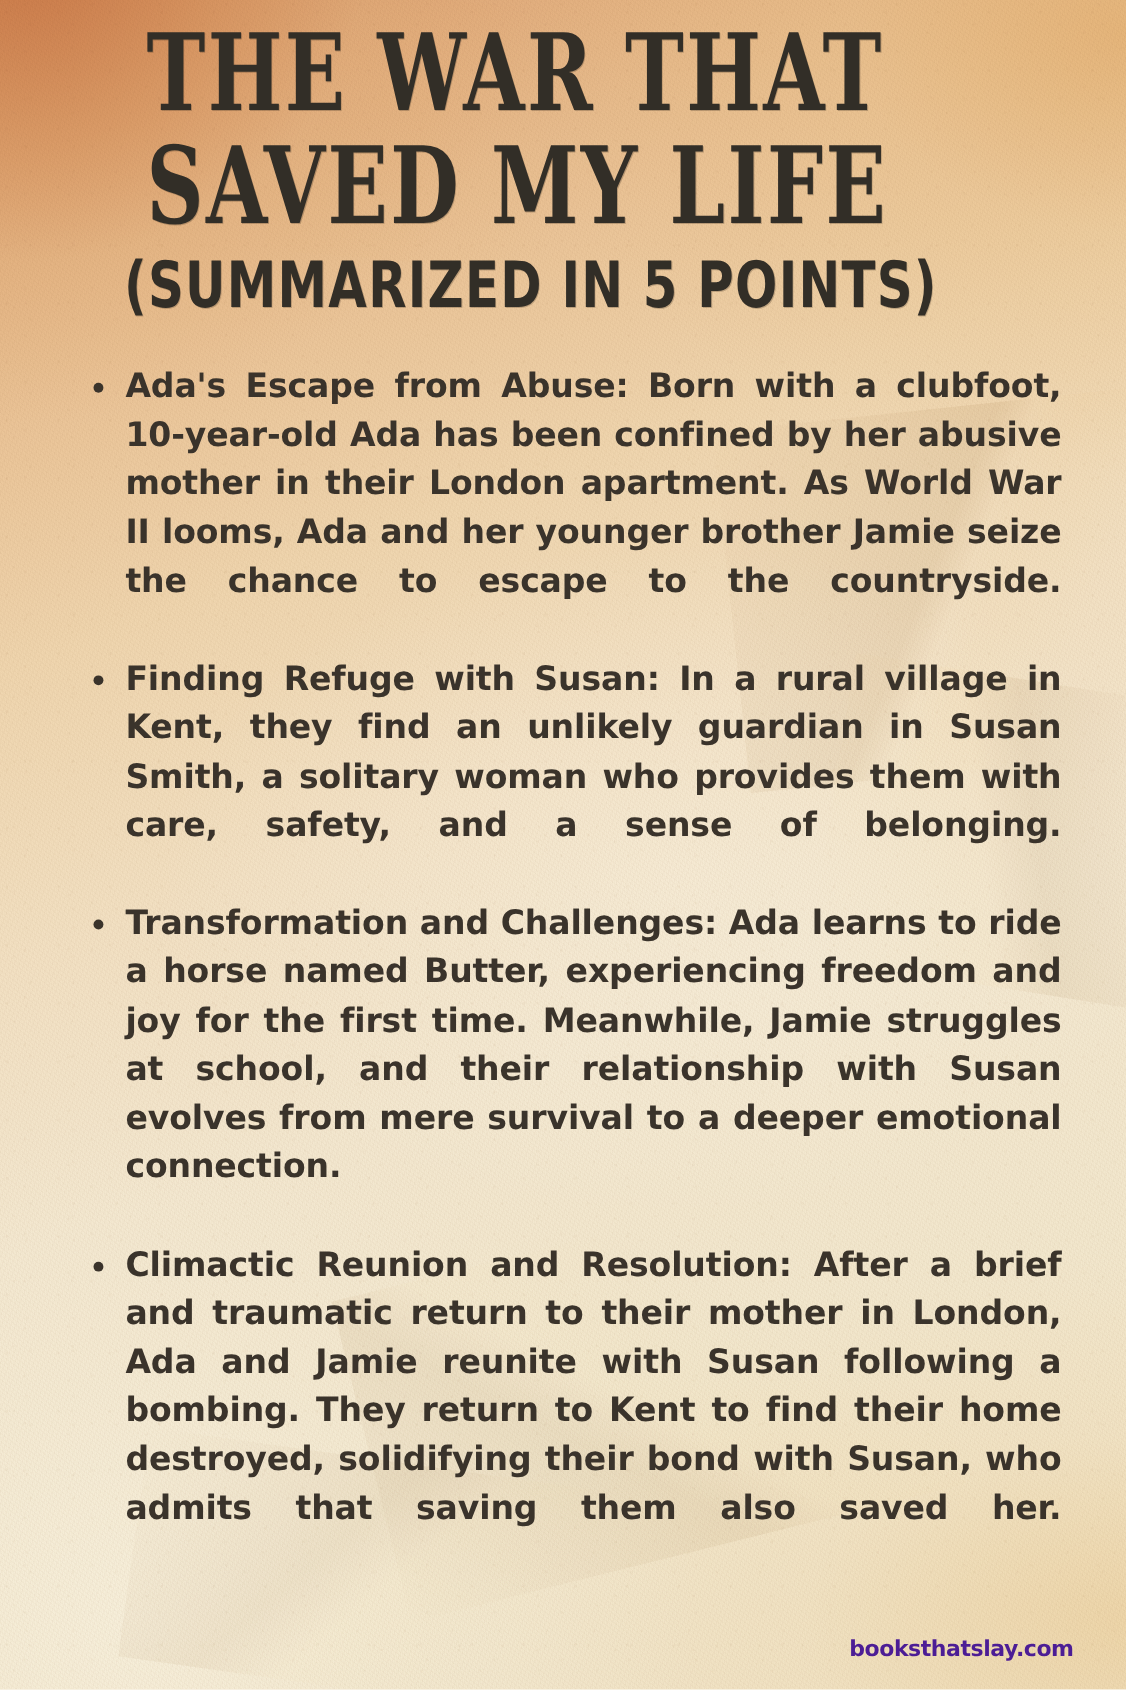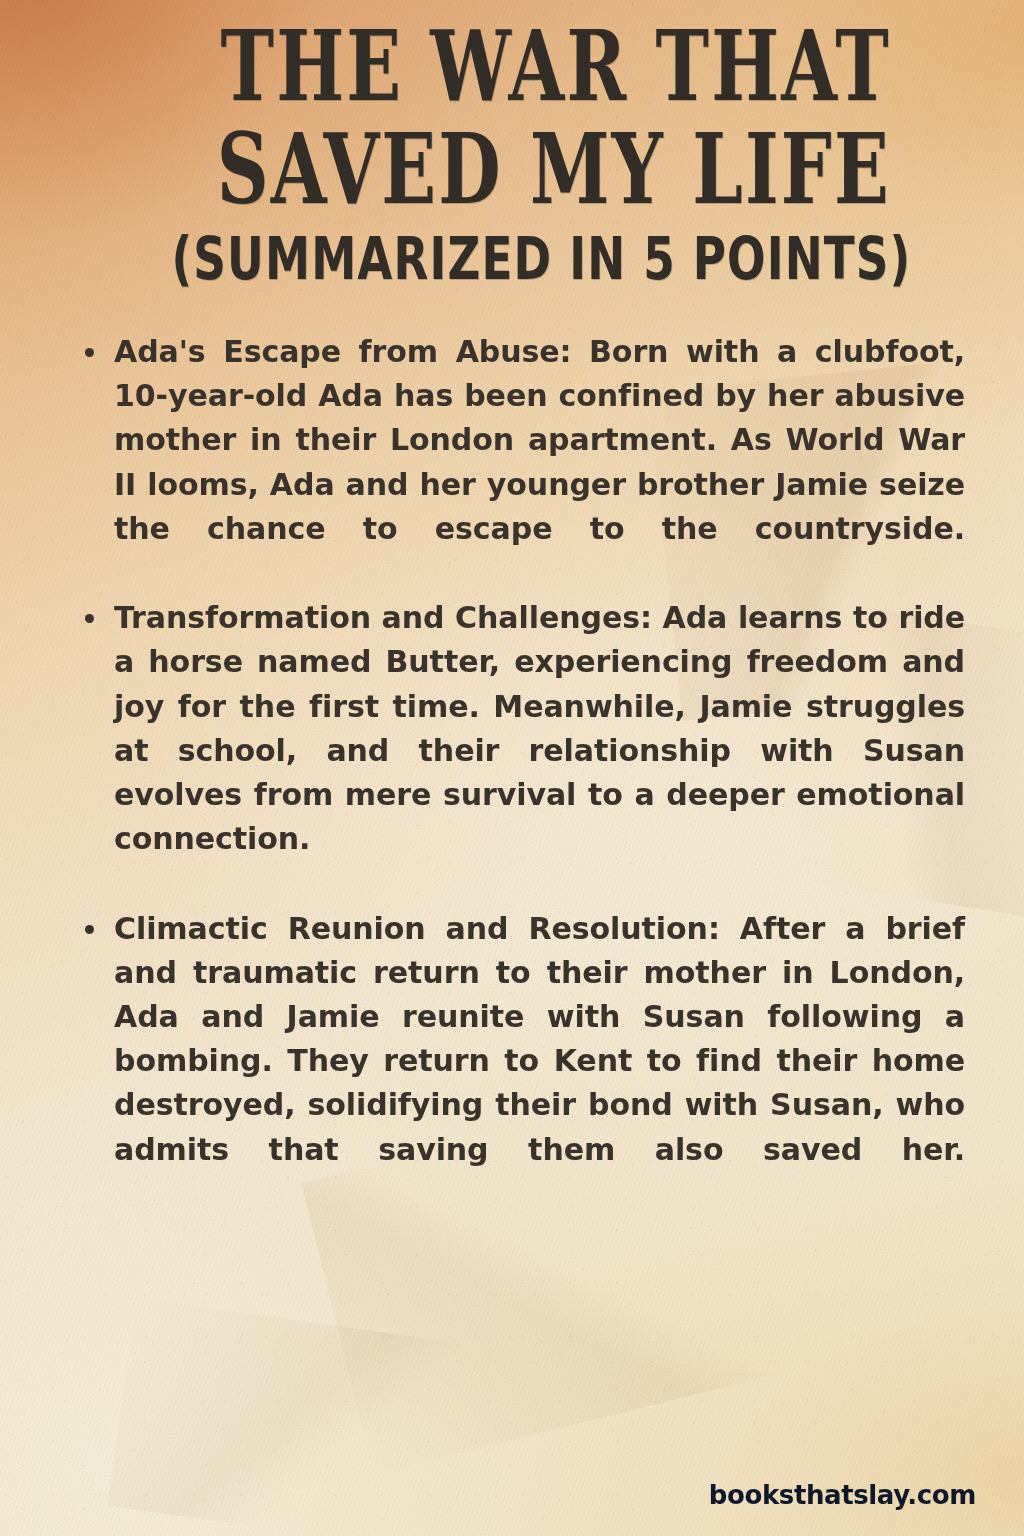--- a/index.html
+++ b/index.html
@@ -185,21 +185,21 @@
     width: 1024px;
     height: 1536px;
   }
 
   
   .title-block {
     position: absolute;
     top: 20px;
     left: 0;
     width: 1024px;
-    text-align: right;
+    text-align: left;
   }
 
   .title-line {
     display: block;
     font-family: "DejaVu Serif", "Liberation Serif", serif;
     font-weight: bold;
     font-size: 97px;
     line-height: 0.96;
     letter-spacing: 3px;
     color: #322e27;
@@ -276,23 +276,23 @@
     width: 100%;
   }
 
   
   .footer {
     position: absolute;
     right: 48px;
     bottom: 26px;
     font-family: "DejaVu Sans", "Liberation Sans", sans-serif;
     font-weight: bold;
-    font-size: 26px;
+    font-size: 20px;
     letter-spacing: -0.4px;
-    color: #0f172a;
+    color: #4c1d95;
   }
 </style>
 </head>
 <body>
 
 <div class="page">
 
   <div class="paper-wash-a"></div>
   <div class="paper-wash-b"></div>
   <div class="paper-wash-c"></div>
@@ -313,20 +313,24 @@
       <span class="subtitle-line">(SUMMARIZED IN 5 POINTS)</span>
     </div>
 
     <ul class="points">
 
       <li class="point-item">
         <span class="point-bullet"></span>
         <span class="point-text">Ada's Escape from Abuse: Born with a clubfoot, 10-year-old Ada has been confined by her abusive mother in their London apartment. As World War II looms, Ada and her younger brother Jamie seize the chance to escape to the countryside.</span>
       </li>
 
+      <li class="point-item">
+        <span class="point-bullet"></span>
+        <span class="point-text">Finding Refuge with Susan: In a rural village in Kent, they find an unlikely guardian in Susan Smith, a solitary woman who provides them with care, safety, and a sense of belonging.</span>
+      </li>
 
       <li class="point-item">
         <span class="point-bullet"></span>
         <span class="point-text">Transformation and Challenges: Ada learns to ride a horse named Butter, experiencing freedom and joy for the first time. Meanwhile, Jamie struggles at school, and their relationship with Susan evolves from mere survival to a deeper emotional connection.</span>
       </li>
 
 
       <li class="point-item">
         <span class="point-bullet"></span>
         <span class="point-text">Climactic Reunion and Resolution: After a brief and traumatic return to their mother in London, Ada and Jamie reunite with Susan following a bombing. They return to Kent to find their home destroyed, solidifying their bond with Susan, who admits that saving them also saved her.</span>

